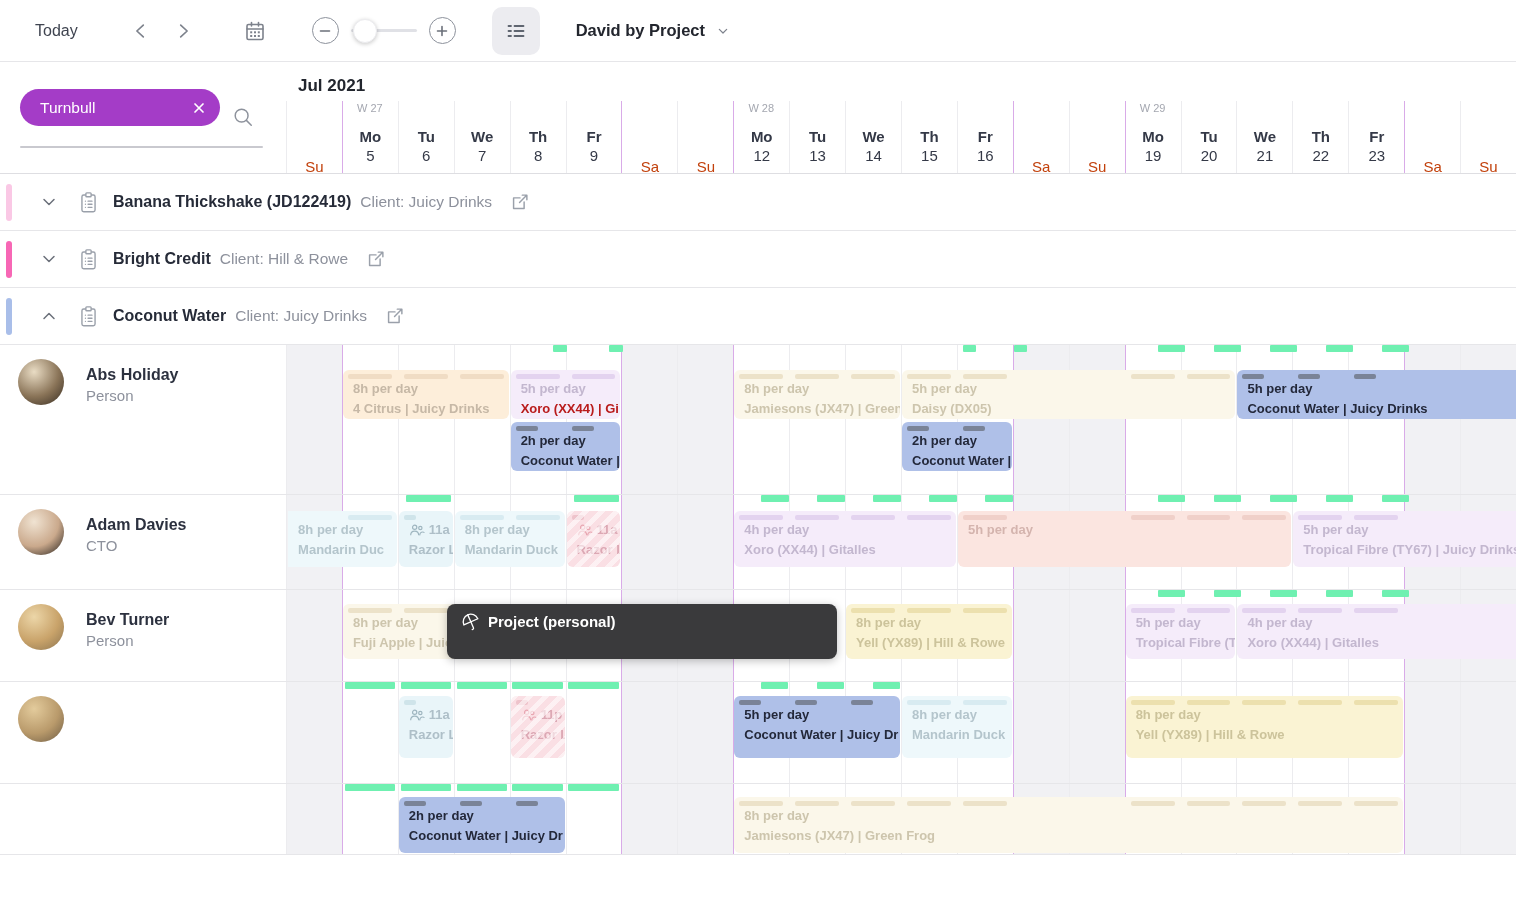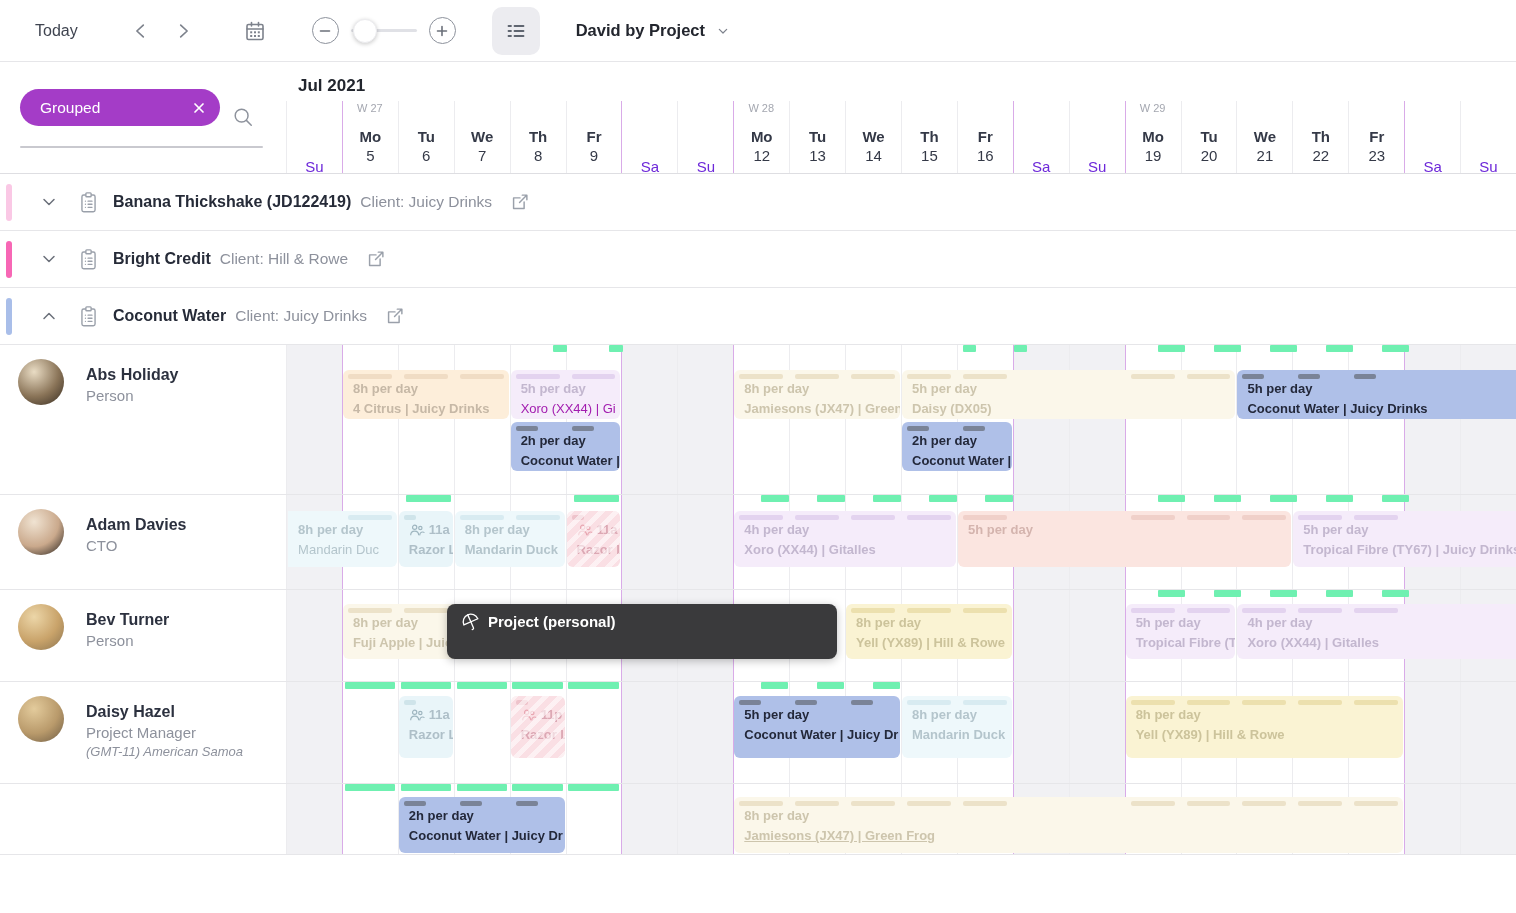--- a/index.html
+++ b/index.html
@@ -30,21 +30,21 @@
   .pill-x { width:30px; height:30px; margin-right:6px; display:flex; align-items:center; justify-content:center; cursor:pointer; }
   .search-ic { position:absolute; left:232px; top:44px; cursor:pointer; }
   .search-underline { position:absolute; left:20px; top:84px; width:243px; height:2px; background:#c9c9cf; border-radius:1px; }
   .month-label { position:absolute; left:298px; top:14px; font-size:17px; font-weight:700; color:#22262e; }
   #day-cells { position:absolute; left:286px; right:0; bottom:0; height:72px; }
   .day-cell { position:absolute; top:0; bottom:0; border-left:1px solid #ececef; text-align:center; padding-top:13px; }
   .day-cell.wline { border-left:1px solid #d9abe8; }
   .day-wk { position:absolute; top:1px; left:0; right:0; font-size:11px; color:#a4a7b0; text-align:center; }
   .day-name { display:block; margin-top:14px; font-size:15px; font-weight:700; color:#343947; line-height:18px; }
   .day-num  { display:block; font-size:15px; color:#343947; line-height:20px; }
-  .day-cell.wkend .day-name, .day-cell.wkend .day-num { color:#6d28d9; font-weight:400;margin-top:44px; }
+  .day-cell.wkend .day-name, .day-cell.wkend .day-num { color:#c2410c; font-weight:400;margin-top:44px; }
 
   
   .proj-row { position:relative; height:57px; border-bottom:1px solid #e6e6e9; background:#fff; display:flex; align-items:center; cursor:pointer; }
   .proj-bar { position:absolute; left:6px; top:10px; width:6px; height:37px; border-radius:3px; }
   .proj-chev { margin-left:38px; width:22px; display:flex; justify-content:center; cursor:pointer; }
   .proj-clip { margin-left:18px; display:flex; }
   .proj-name { margin-left:14px; font-size:16px; font-weight:700; color:#262b38; white-space:nowrap; }
   .proj-client { margin-left:9px; font-size:15.5px; color:#8d919c; white-space:nowrap; }
   .proj-ext { margin-left:17px; display:flex; cursor:pointer; }
 
@@ -134,21 +134,21 @@
     <div class="colorby">
       <span class="colorby-label">David by Project</span>
       <svg width="16" height="16" viewBox="0 0 24 24">
           <path d="M6.5 9.5 L12 15 L17.5 9.5" fill="none" stroke="#7d828c" stroke-width="1.8" stroke-linecap="round" stroke-linejoin="round"></path>
         </svg>
     </div>
   </div>
 
   <div class="header">
     <div class="pill">
-      <span class="pill-label">Grouped</span>
+      <span class="pill-label">Turnbull</span>
       <span class="pill-x">
         <svg width="14" height="14" viewBox="0 0 14 14">
             <path d="M3 3 L11 11 M11 3 L3 11" stroke="#fff" stroke-width="1.7" stroke-linecap="round"></path>
           </svg>
       </span>
     </div>
     <span class="search-ic">
       <svg width="22" height="22" viewBox="0 0 24 24">
           <circle cx="10.5" cy="10.5" r="7" fill="none" stroke="#8d929c" stroke-width="1.6"></circle>
           <path d="M15.7 15.7 L21 21" stroke="#8d929c" stroke-width="1.6" stroke-linecap="round"></path>
@@ -370,21 +370,21 @@
               <div class="blk-text" style="color: rgb(198, 184, 166);">
                 <span class="bl" style="color: rgb(198, 184, 166); font-weight: 600;">8h per day</span>
                 <span class="bl" style="color: rgb(198, 184, 166); font-weight: 600;">4 Citrus | Juicy Drinks</span>
               </div>
             </div>
             <div class="blk" style="left: 224.636px; width: 109.818px; top: 25px; height: 49px; background: rgb(245, 236, 250);">
               <div class="dash" style="left: 5px; width: 43.9091px; background: rgb(227, 211, 239);"></div>
               <div class="dash" style="left: 60.9091px; width: 43.9091px; background: rgb(227, 211, 239);"></div>
               <div class="blk-text" style="color: rgb(195, 183, 207);">
                 <span class="bl" style="color: rgb(195, 183, 207); font-weight: 600;">5h per day</span>
-                <span class="bl" style="color: #a21caf; font-weight: 400;">Xoro (XX44) | Gi</span>
+                <span class="bl" style="color: #b91c1c; font-weight: 700;">Xoro (XX44) | Gi</span>
               </div>
             </div>
             <div class="blk" style="left: 448.273px; width: 165.727px; top: 25px; height: 49px; background: rgb(251, 247, 234);">
               <div class="dash" style="left: 5px; width: 43.9091px; background: rgb(236, 226, 201);"></div>
               <div class="dash" style="left: 60.9091px; width: 43.9091px; background: rgb(236, 226, 201);"></div>
               <div class="dash" style="left: 116.818px; width: 43.9091px; background: rgb(236, 226, 201);"></div>
               <div class="blk-text" style="color: rgb(205, 197, 173);">
                 <span class="bl" style="color: rgb(205, 197, 173); font-weight: 600;">8h per day</span>
                 <span class="bl" style="color: rgb(205, 197, 173); font-weight: 600;">Jamiesons (JX47) | Green</span>
               </div>
@@ -444,21 +444,21 @@
             <div class="cap-mark" style="left: 698.864px; width: 27.9545px;"></div>
             <div class="cap-mark" style="left: 872.182px; width: 26.8364px;"></div>
             <div class="cap-mark" style="left: 928.091px; width: 26.8364px;"></div>
             <div class="cap-mark" style="left: 984px; width: 26.8364px;"></div>
             <div class="cap-mark" style="left: 1039.91px; width: 26.8364px;"></div>
             <div class="cap-mark" style="left: 1095.82px; width: 26.8364px;"></div>
             <div class="blk" style="left: 2.11818px; width: 108.7px; top: 16px; height: 56px; background: rgb(238, 248, 251); border-top-left-radius: 0px; border-bottom-left-radius: 0px;">
               <div class="dash" style="left: 59.7909px; width: 43.9091px; background: rgb(216, 235, 241);"></div>
               <div class="blk-text" style="color: rgb(180, 197, 204);">
                 <span class="bl" style="color: rgb(180, 197, 204); font-weight: 600;">8h per day</span>
-                <span class="bl" style="color: rgb(180, 197, 204); font-weight: 400;">Mandarin Duc</span>
+                <span class="bl" style="color: rgb(180, 197, 204); font-weight: 700;">Mandarin Duc</span>
               </div>
             </div>
             <div class="blk" style="left: 112.818px; width: 53.9091px; top: 16px; height: 56px; background: rgb(233, 245, 249);">
               <div class="dash" style="left: 5px; width: 12px; background: rgb(207, 228, 234);"></div>
               <div class="blk-text" style="color: rgb(174, 191, 200);">
                 <span class="bl" style="color: rgb(174, 191, 200); font-weight: 600;"><svg class="ppl-ic" width="16" height="14" viewBox="0 0 24 20">
                     <g fill="none" stroke="#9fb6c0" stroke-width="1.8">
                       <circle cx="8.5" cy="6" r="3.2"></circle>
                       <path d="M2.5 18 c0-4 2.7-6.2 6-6.2 s6 2.2 6 6.2"></path>
                       <circle cx="17" cy="7" r="2.5"></circle>
@@ -650,25 +650,20 @@
               <div class="dash" style="left: 172.727px; width: 43.9091px; background: rgb(236, 224, 174);"></div>
               <div class="dash" style="left: 228.636px; width: 43.9091px; background: rgb(236, 224, 174);"></div>
               <div class="blk-text" style="color: rgb(204, 195, 155);">
                 <span class="bl" style="color: rgb(204, 195, 155); font-weight: 600;">8h per day</span>
                 <span class="bl" style="color: rgb(204, 195, 155); font-weight: 600;">Yell (YX89) | Hill &amp; Rowe</span>
               </div>
             </div>
           </div>
           <div class="p-panel">
             <div class="avatar" style="background: radial-gradient(circle at 35% 28%, rgb(227, 203, 156) 0%, rgb(185, 154, 107) 55%, rgb(107, 90, 67) 100%);"></div>
-            <div class="p-text">
-              <div class="p-name">Daisy Hazel</div>
-              <div class="p-role">Project Manager</div>
-              <div class="p-tz">(GMT-11) American Samoa</div>
-            </div>
           </div>
         </div>
         <div class="person-row" style="height: 71px;">
           <div class="p-lane">
             <div class="cap-mark" style="left: 58.7045px; width: 50.3182px;"></div>
             <div class="cap-mark" style="left: 114.614px; width: 50.3182px;"></div>
             <div class="cap-mark" style="left: 170.523px; width: 50.3182px;"></div>
             <div class="cap-mark" style="left: 226.432px; width: 50.3182px;"></div>
             <div class="cap-mark" style="left: 282.341px; width: 50.3182px;"></div>
             <div class="blk" style="left: 112.818px; width: 165.727px; top: 13px; height: 56px; background: rgb(175, 192, 232);">
@@ -686,21 +681,21 @@
               <div class="dash" style="left: 116.818px; width: 43.9091px; background: rgb(236, 226, 201);"></div>
               <div class="dash" style="left: 172.727px; width: 43.9091px; background: rgb(236, 226, 201);"></div>
               <div class="dash" style="left: 228.636px; width: 43.9091px; background: rgb(236, 226, 201);"></div>
               <div class="dash" style="left: 396.364px; width: 43.9091px; background: rgb(236, 226, 201);"></div>
               <div class="dash" style="left: 452.273px; width: 43.9091px; background: rgb(236, 226, 201);"></div>
               <div class="dash" style="left: 508.182px; width: 43.9091px; background: rgb(236, 226, 201);"></div>
               <div class="dash" style="left: 564.091px; width: 43.9091px; background: rgb(236, 226, 201);"></div>
               <div class="dash" style="left: 620px; width: 43.9091px; background: rgb(236, 226, 201);"></div>
               <div class="blk-text" style="color: rgb(205, 197, 173);">
                 <span class="bl" style="color: rgb(205, 197, 173); font-weight: 600;">8h per day</span>
-                <span class="bl" style="color: rgb(205, 197, 173); font-weight: 600; text-decoration: underline;">Jamiesons (JX47) | Green Frog</span>
+                <span class="bl" style="color: rgb(205, 197, 173); font-weight: 600;">Jamiesons (JX47) | Green Frog</span>
               </div>
             </div>
           </div>
         </div>
       </div>
   </div>
 
 </div>
 
 </body></html>

